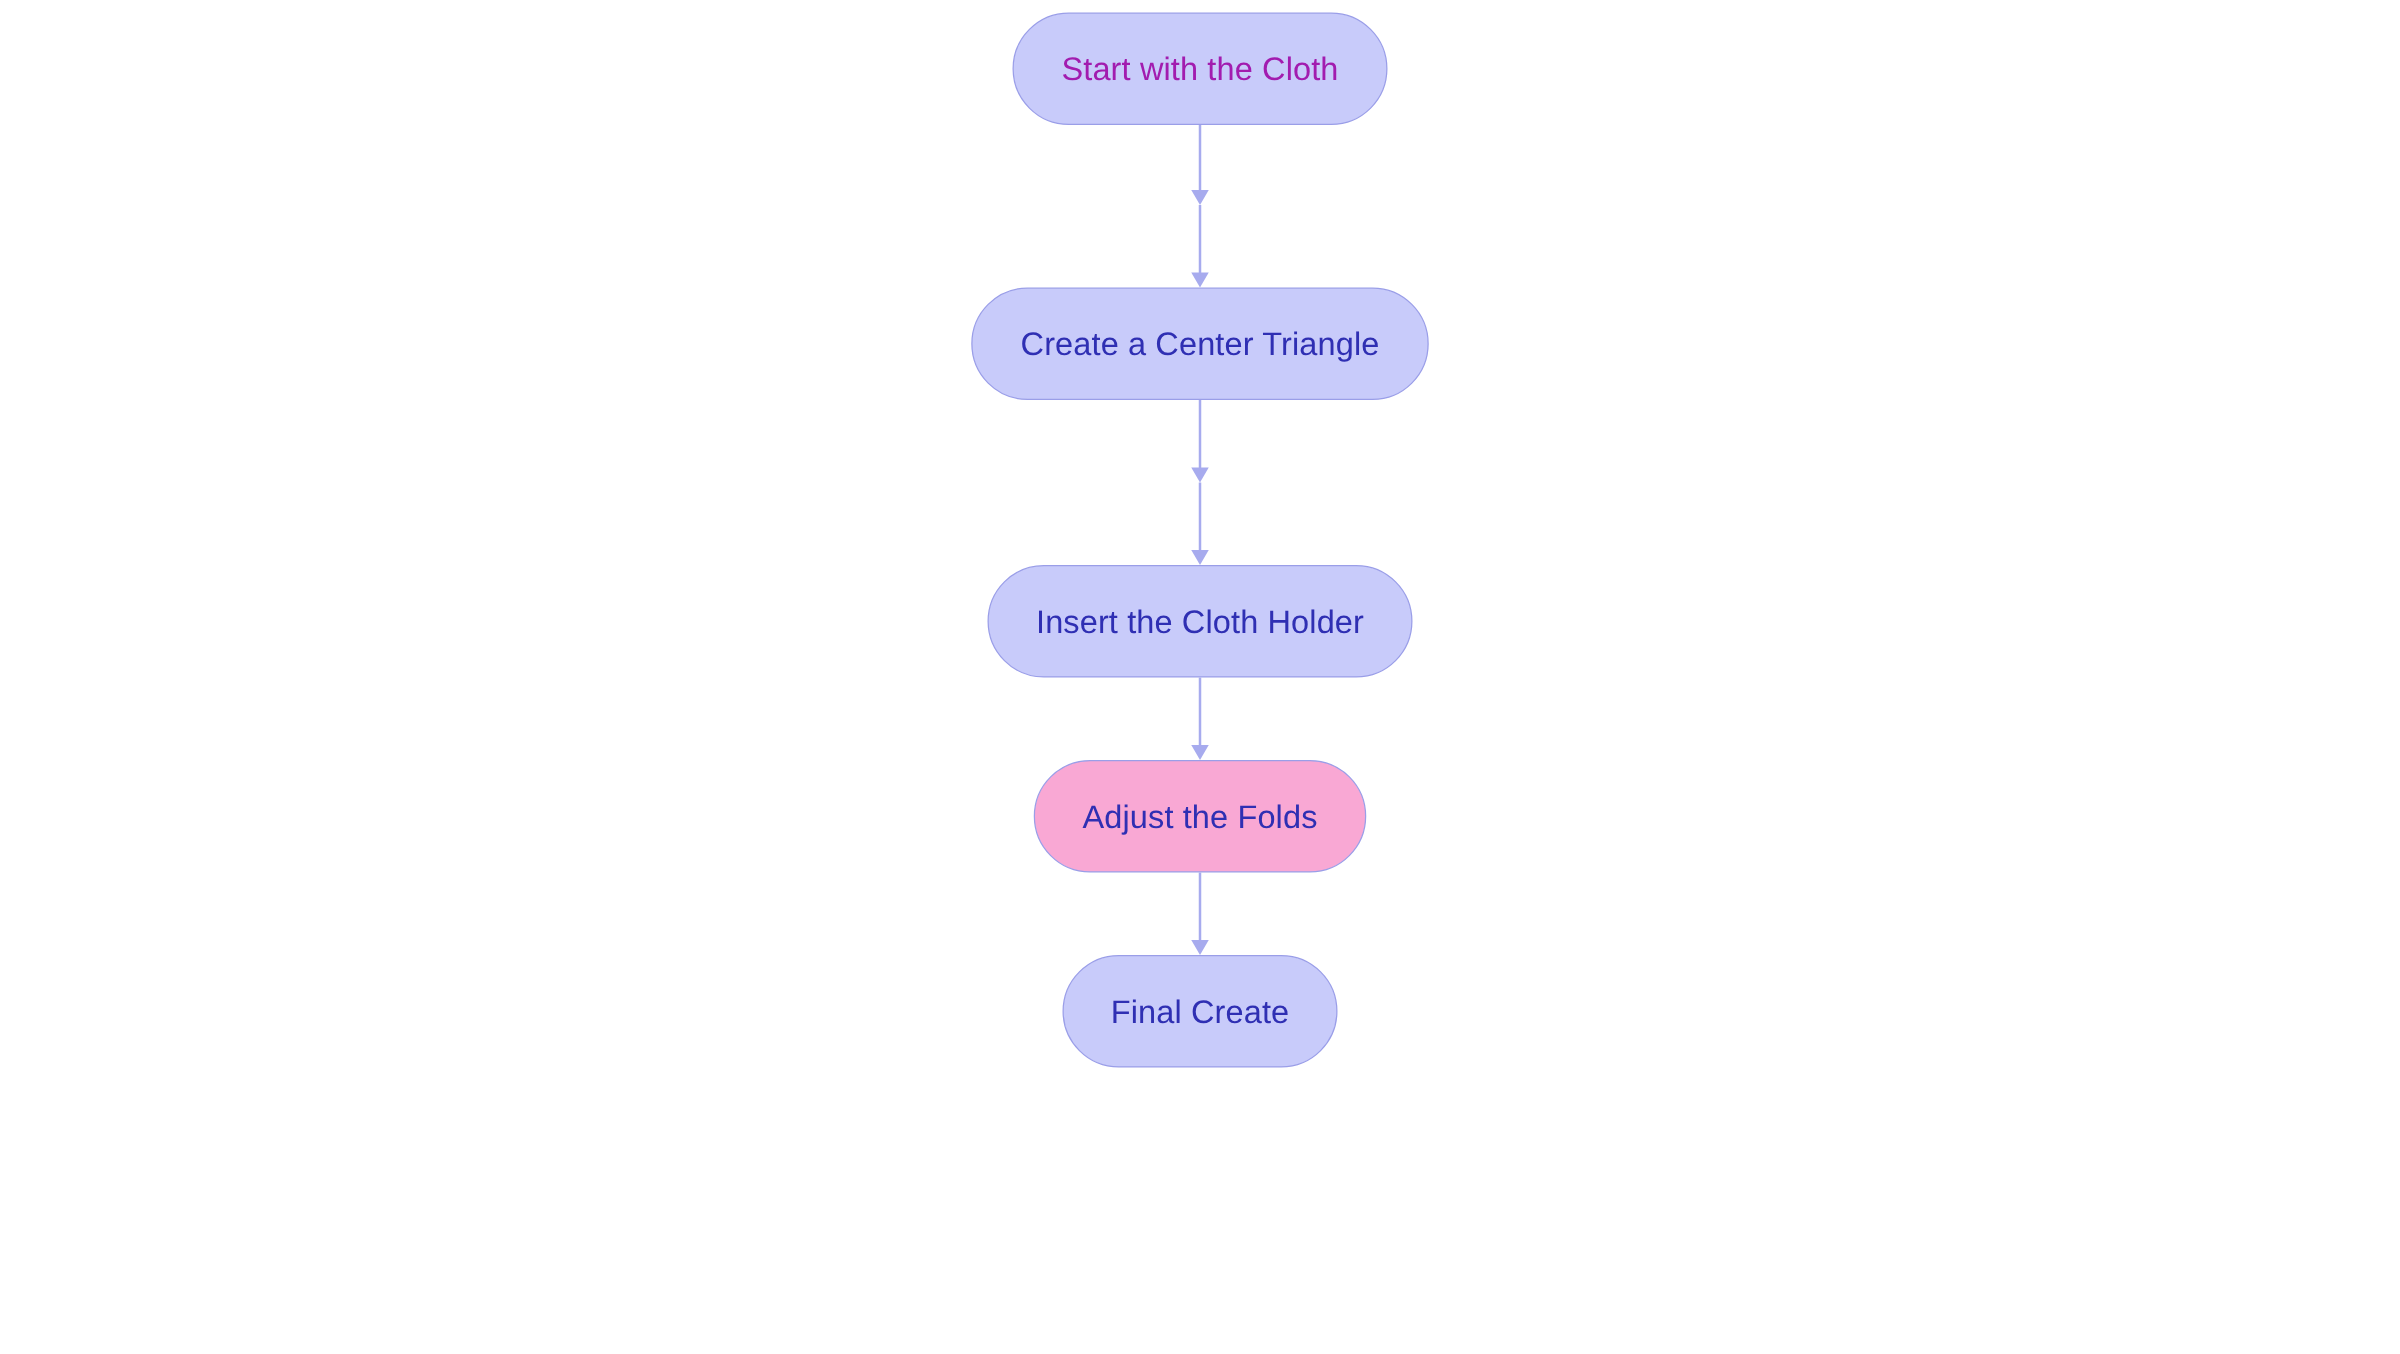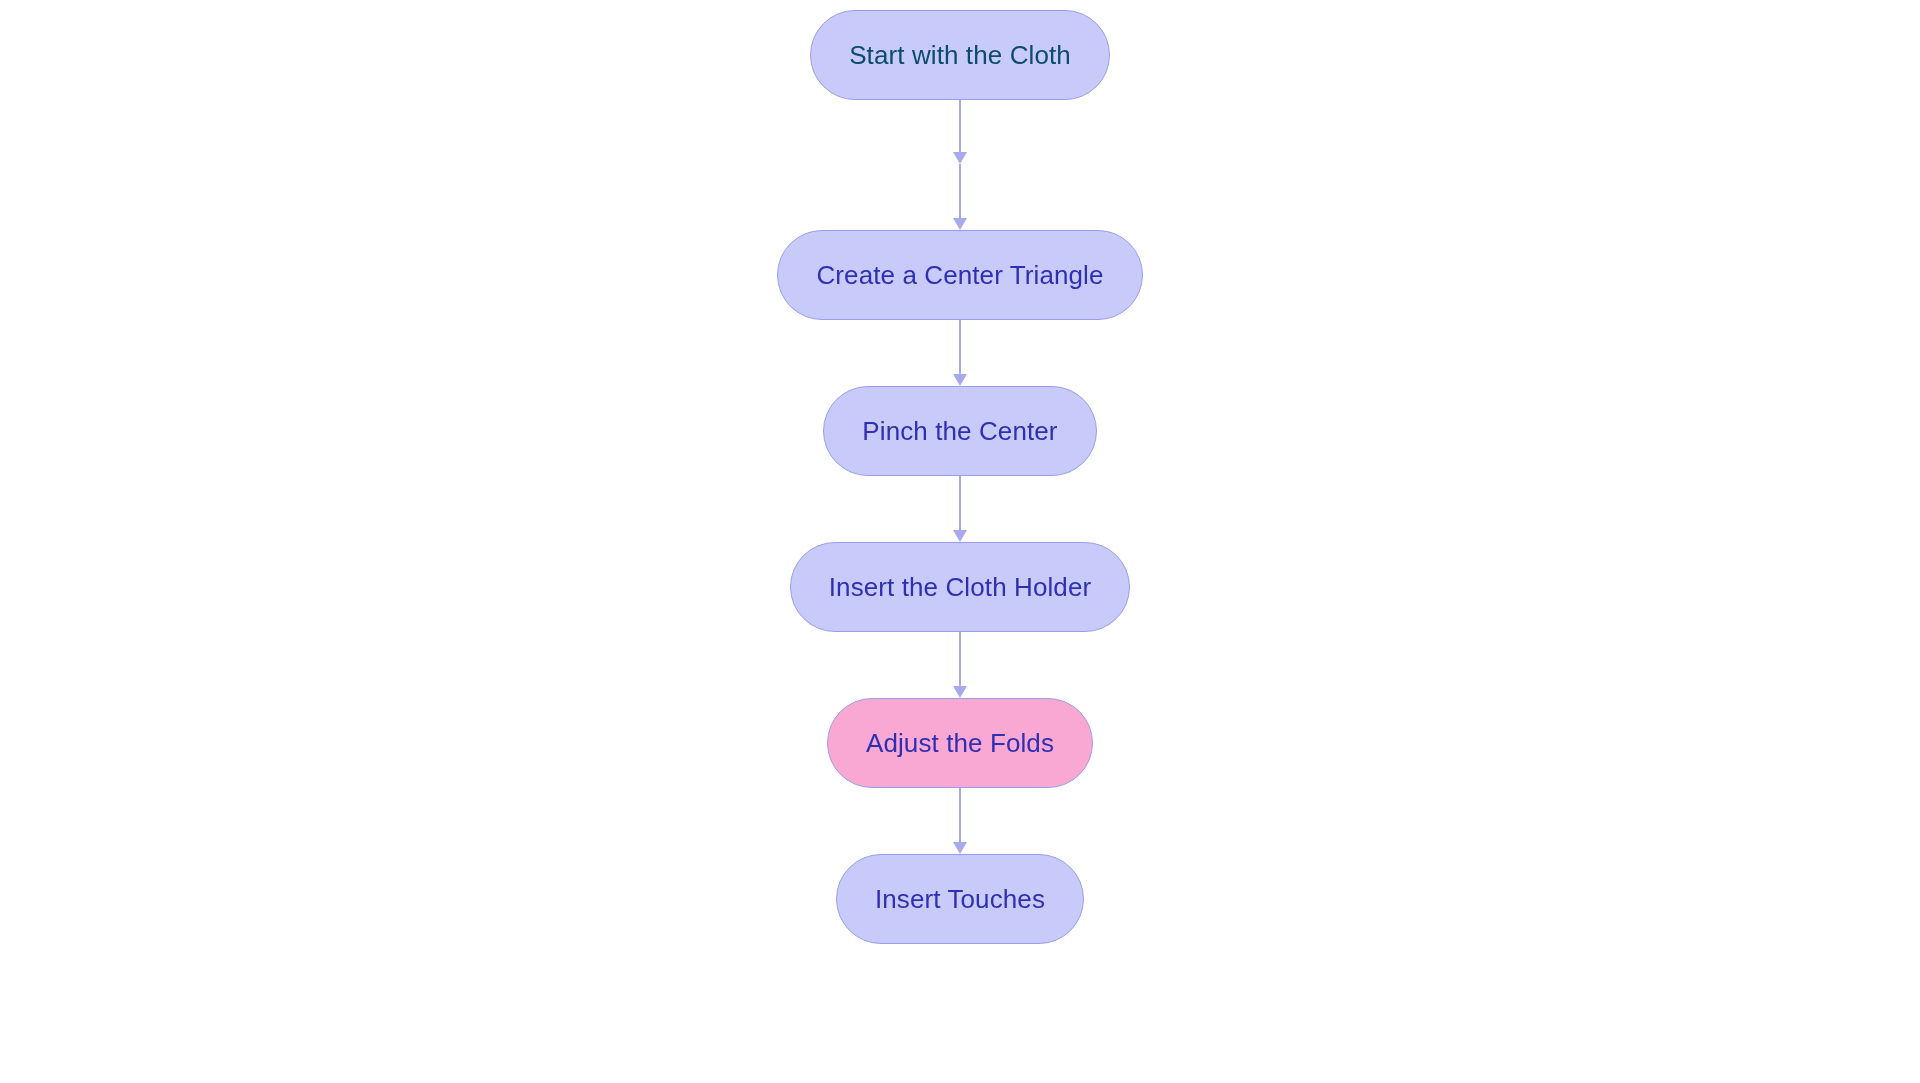--- a/index.html
+++ b/index.html
@@ -86,21 +86,21 @@
   .top-spacer { height: 10px; flex: 0 0 auto; }
 </style>
 </head>
 <body>
 
 <div id="flowchart-canvas" style="background: rgb(255, 255, 255);">
   <div id="flow-column">
 
     <div class="top-spacer"></div>
 
-    <div class="flow-node" style="background: rgb(200, 203, 250); border-color: rgb(154, 158, 232); color: #0c4a6e;">
+    <div class="flow-node" style="background: rgb(200, 203, 250); border-color: rgb(154, 158, 232); color: #a21caf;">
       <span>Start with the Cloth</span>
     </div>
 
     <div class="flow-connector gap-1">
       <div class="conn-line" style="background: rgb(167, 171, 238);"></div>
       <div class="conn-arrowhead" style="border-top-color: rgb(167, 171, 238);"></div>
     </div>
 
 
     <div class="flow-connector gap-2">
@@ -110,23 +110,20 @@
 
     <div class="flow-node" style="background: rgb(200, 203, 250); border-color: rgb(154, 158, 232); color: rgb(47, 47, 179);">
       <span>Create a Center Triangle</span>
     </div>
 
     <div class="flow-connector gap-3">
       <div class="conn-line" style="background: rgb(167, 171, 238);"></div>
       <div class="conn-arrowhead" style="border-top-color: rgb(167, 171, 238);"></div>
     </div>
 
-    <div class="flow-node" style="background: rgb(200, 203, 250); border-color: rgb(154, 158, 232); color: rgb(47, 47, 179);">
-      <span>Pinch the Center</span>
-    </div>
 
     <div class="flow-connector gap-4">
       <div class="conn-line" style="background: rgb(167, 171, 238);"></div>
       <div class="conn-arrowhead" style="border-top-color: rgb(167, 171, 238);"></div>
     </div>
 
     <div class="flow-node" style="background: rgb(200, 203, 250); border-color: rgb(154, 158, 232); color: rgb(47, 47, 179);">
       <span>Insert the Cloth Holder</span>
     </div>
 
@@ -138,17 +135,17 @@
     <div class="flow-node" style="background: #f9a8d4; border-color: rgb(154, 158, 232); color: rgb(47, 47, 179);">
       <span>Adjust the Folds</span>
     </div>
 
     <div class="flow-connector gap-6">
       <div class="conn-line" style="background: rgb(167, 171, 238);"></div>
       <div class="conn-arrowhead" style="border-top-color: rgb(167, 171, 238);"></div>
     </div>
 
     <div class="flow-node" style="background: rgb(200, 203, 250); border-color: rgb(154, 158, 232); color: rgb(47, 47, 179);">
-      <span>Insert Touches</span>
+      <span>Final Create</span>
     </div>
 
   </div>
 </div>
 
 </body></html>

